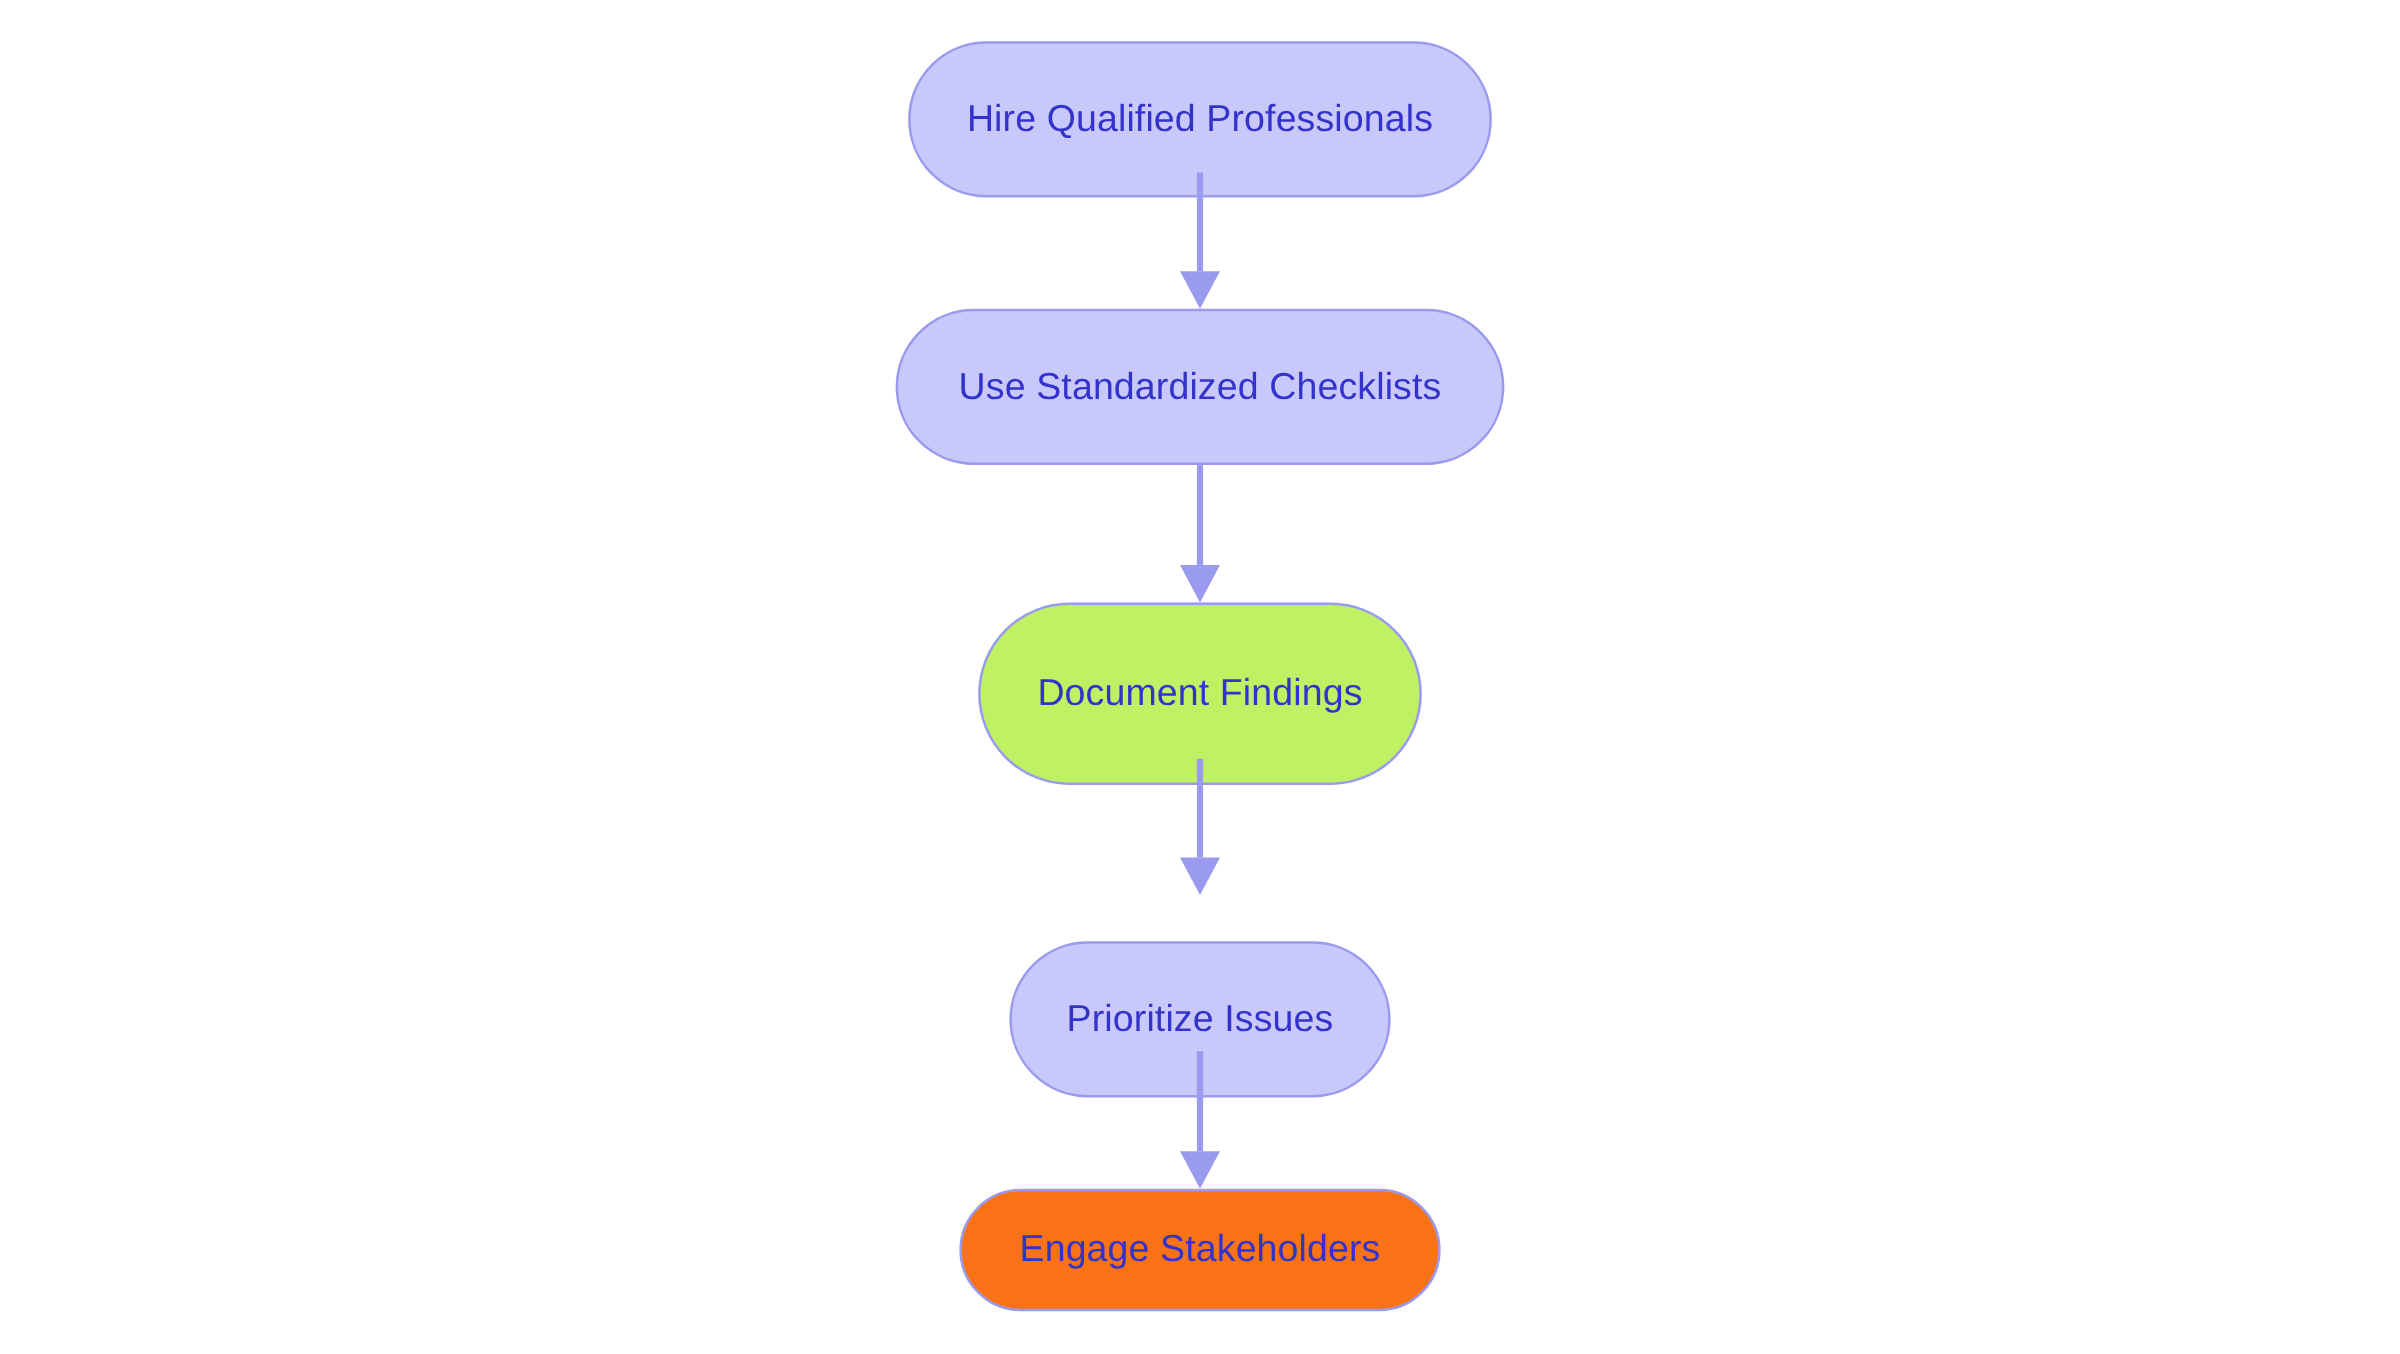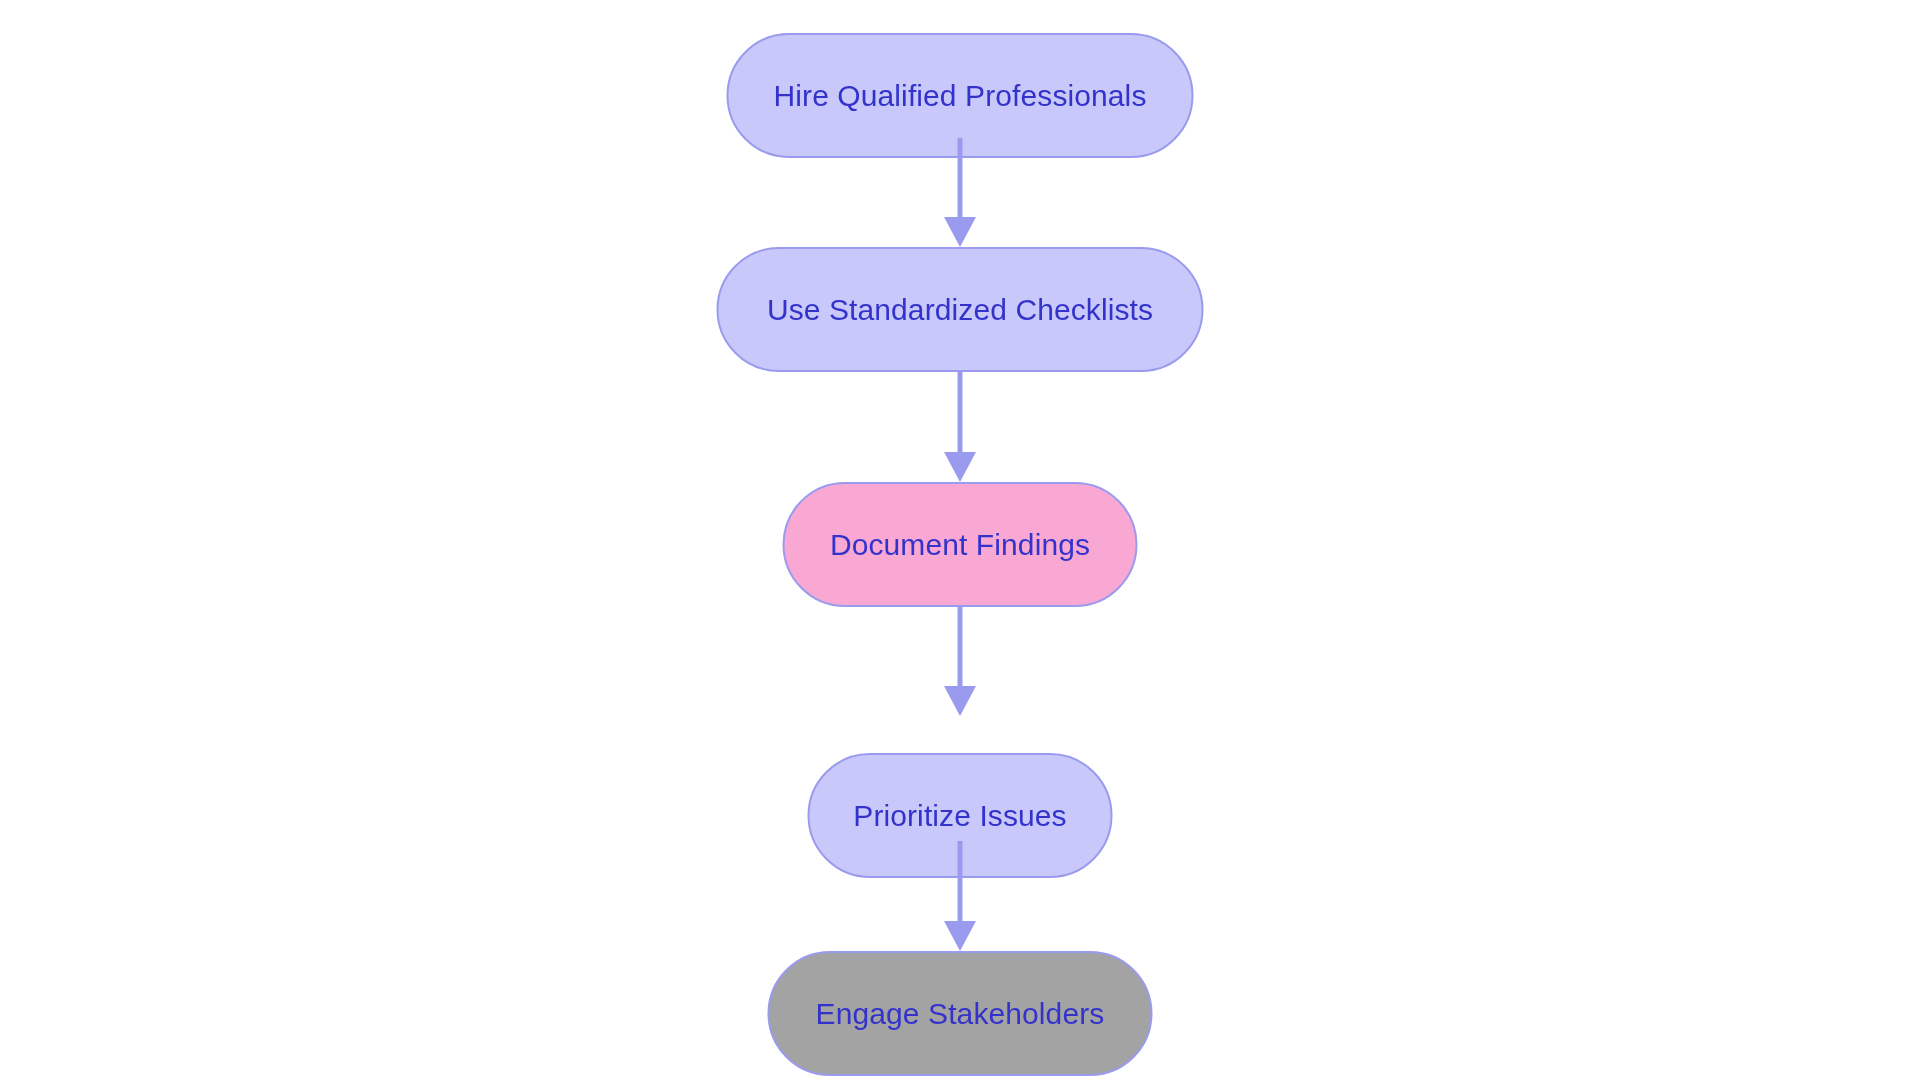--- a/index.html
+++ b/index.html
@@ -76,35 +76,35 @@
 
   <div class="node" id="node-1" style="left: 960px; top: 247px; width: 487px; height: 125px; background: rgb(200, 200, 250); border-color: rgb(154, 154, 238);">
     <span class="node-label" style="color: rgb(51, 51, 204);">Use Standardized Checklists</span>
   </div>
 
   <svg class="connector" id="conn-1" xmlns="http://www.w3.org/2000/svg" width="40" height="110" viewBox="0 0 40 110" style="left: 960px; top: 372px;">
     <path class="connector-line" d="M 20 0 L 20 80" stroke="#9a9aee"></path>
     <polygon class="connector-head" points="4,80 36,80 20,110" fill="#9a9aee"></polygon>
   </svg>
 
-  <div class="node" id="node-2" style="left: 960px; top: 482px; width: 355px; height: 125px; background: #f9a8d4; border-color: rgb(154, 154, 238);">
+  <div class="node" id="node-2" style="left: 960px; top: 482px; width: 355px; height: 146px; background: #bef264; border-color: rgb(154, 154, 238);">
     <span class="node-label" style="color: rgb(51, 51, 204);">Document Findings</span>
   </div>
 
   <svg class="connector" id="conn-2" xmlns="http://www.w3.org/2000/svg" width="40" height="109" viewBox="0 0 40 109" style="left: 960px; top: 607px;">
     <path class="connector-line" d="M 20 0 L 20 79" stroke="#9a9aee"></path>
     <polygon class="connector-head" points="4,79 36,79 20,109" fill="#9a9aee"></polygon>
   </svg>
 
   <div class="node" id="node-3" style="left: 960px; top: 753px; width: 305px; height: 125px; background: rgb(200, 200, 250); border-color: rgb(154, 154, 238);">
     <span class="node-label" style="color: rgb(51, 51, 204);">Prioritize Issues</span>
   </div>
 
   <svg class="connector" id="conn-3" xmlns="http://www.w3.org/2000/svg" width="40" height="110" viewBox="0 0 40 110" style="left: 960px; top: 841px;">
     <path class="connector-line" d="M 20 0 L 20 80" stroke="#9a9aee"></path>
     <polygon class="connector-head" points="4,80 36,80 20,110" fill="#9a9aee"></polygon>
   </svg>
 
-  <div class="node" id="node-4" style="left: 960px; top: 951px; width: 385px; height: 125px; background: #a3a3a3; border-color: rgb(154, 154, 238);">
+  <div class="node" id="node-4" style="left: 960px; top: 951px; width: 385px; height: 98px; background: #f97316; border-color: rgb(154, 154, 238);">
     <span class="node-label" style="color: rgb(51, 51, 204);">Engage Stakeholders</span>
   </div>
 
 </div>
 
 </body></html>

